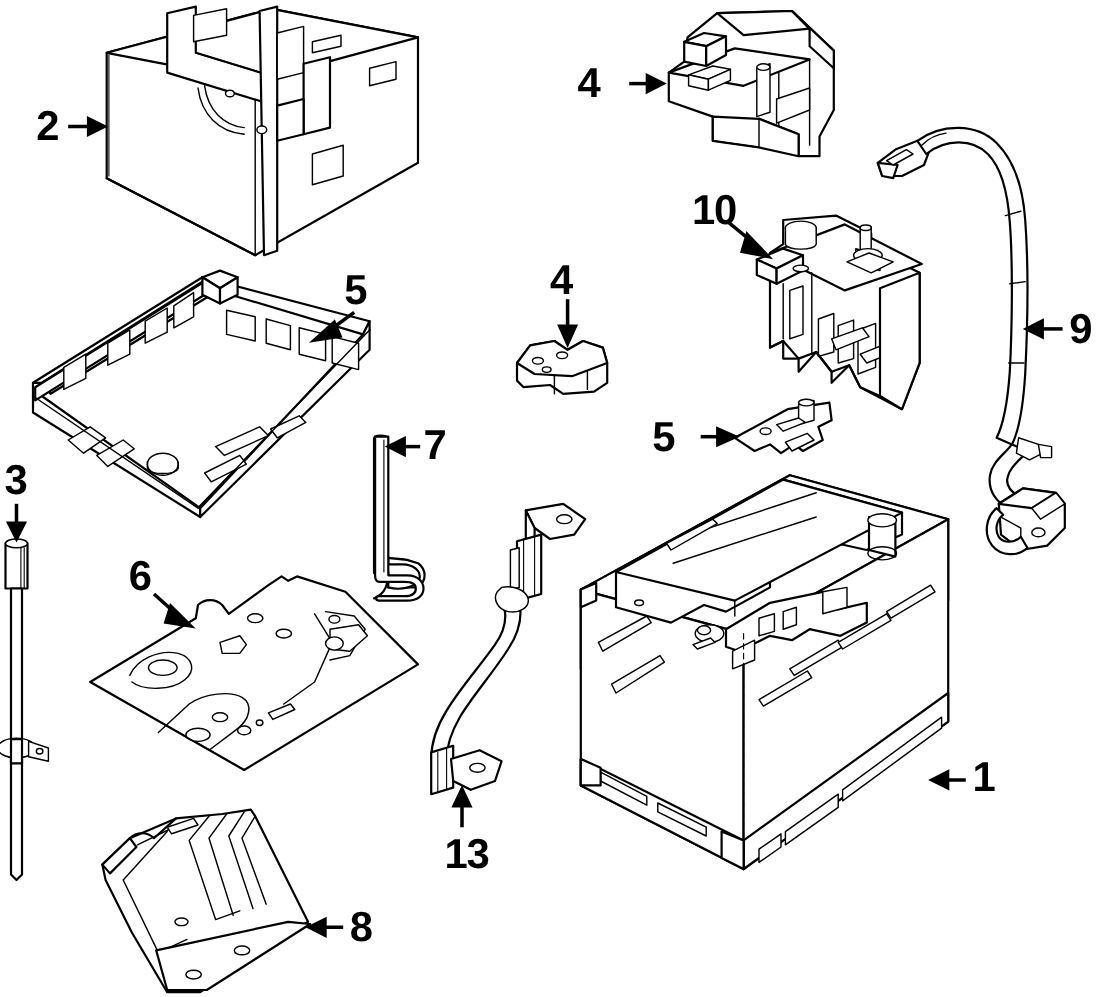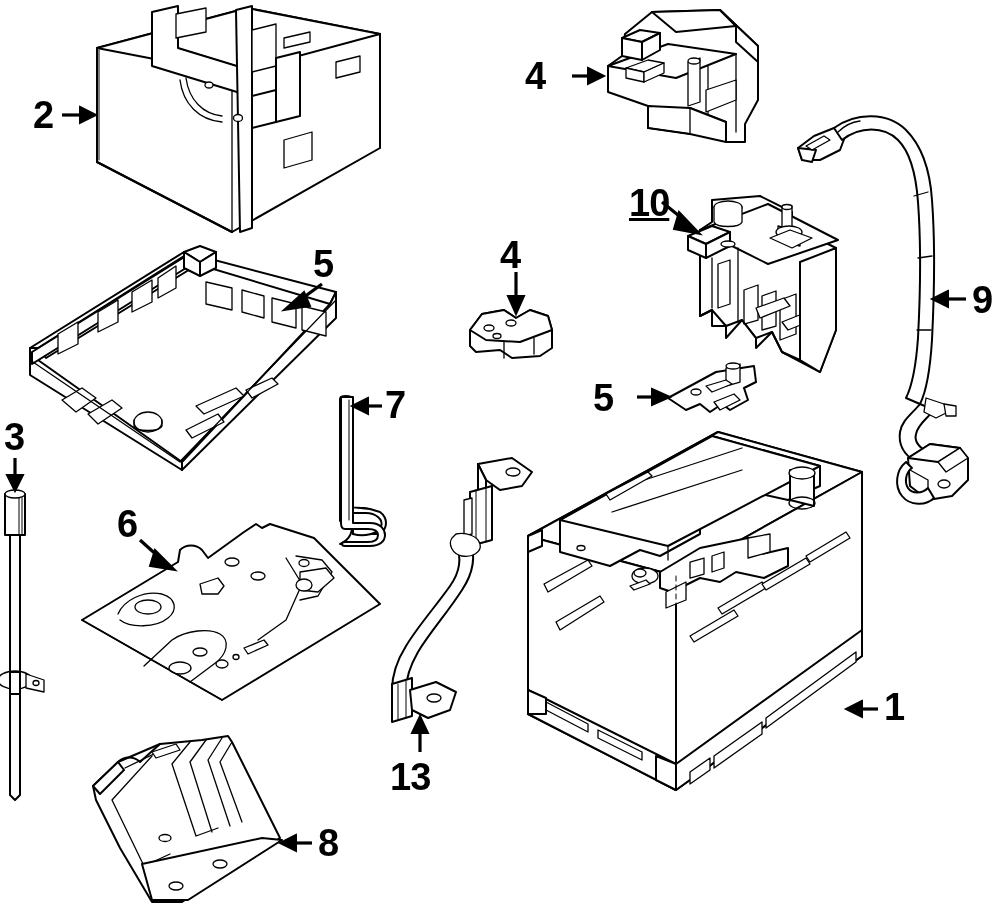--- a/index.html
+++ b/index.html
@@ -532,18 +532,18 @@
 
   <div class="callout" style="left:884px; top:688px;">1</div>
   <div class="callout" style="left:33px; top:96px;">2</div>
   <div class="callout" style="left:4px; top:418px;">3</div>
   <div class="callout" style="left:500px; top:236px;">4</div>
   <div class="callout" style="left:313px; top:245px;">5</div>
   <div class="callout" style="left:117px; top:505px;">6</div>
   <div class="callout" style="left:385px; top:386px;">7</div>
   <div class="callout" style="left:318px; top:824px;">8</div>
   <div class="callout" style="left:972px; top:281px;">9</div>
-  <div class="callout" style="left:629px; top:184px;text-decoration:underline;">10</div>
+  <div class="callout" style="left:629px; top:173px;">10</div>
   <div class="callout" style="left:593px; top:379px;">5</div>
   <div class="callout" style="left:525px; top:57px;">4</div>
-  <div class="callout" style="left:390px; top:758px;">13</div>
+  <div class="callout" style="left:404px; top:758px;">13</div>
 
 </div>
 
 </body></html>

